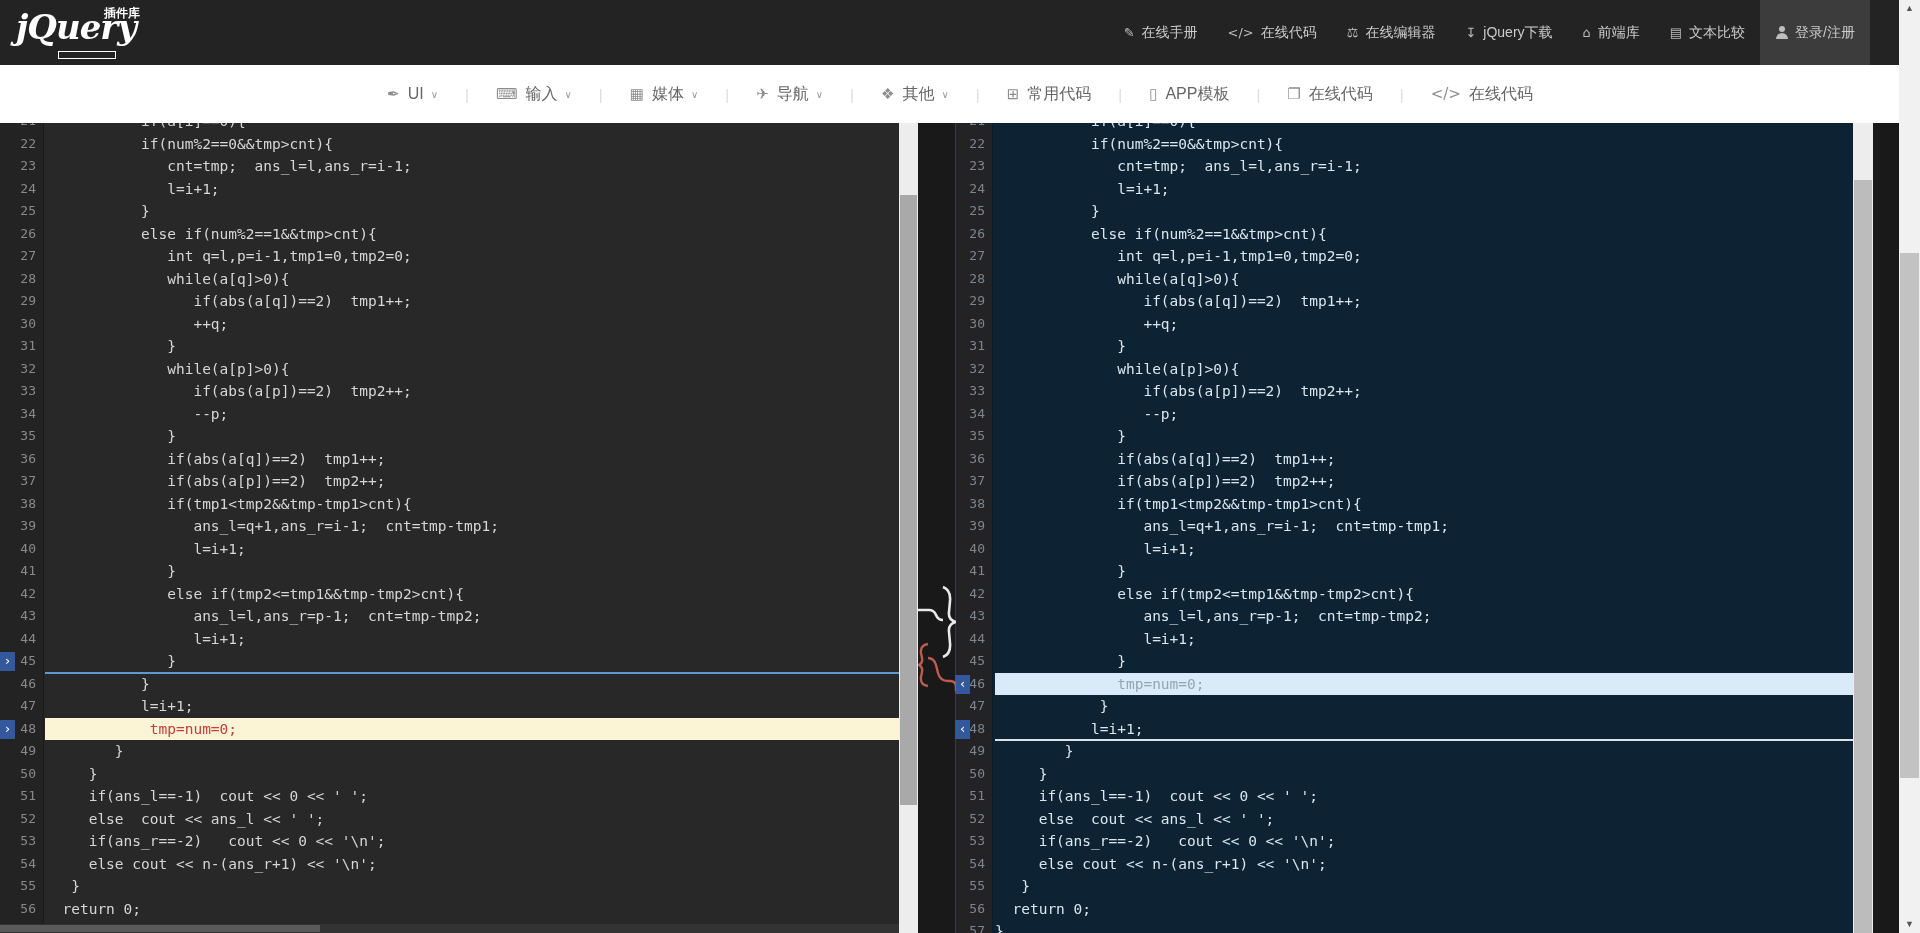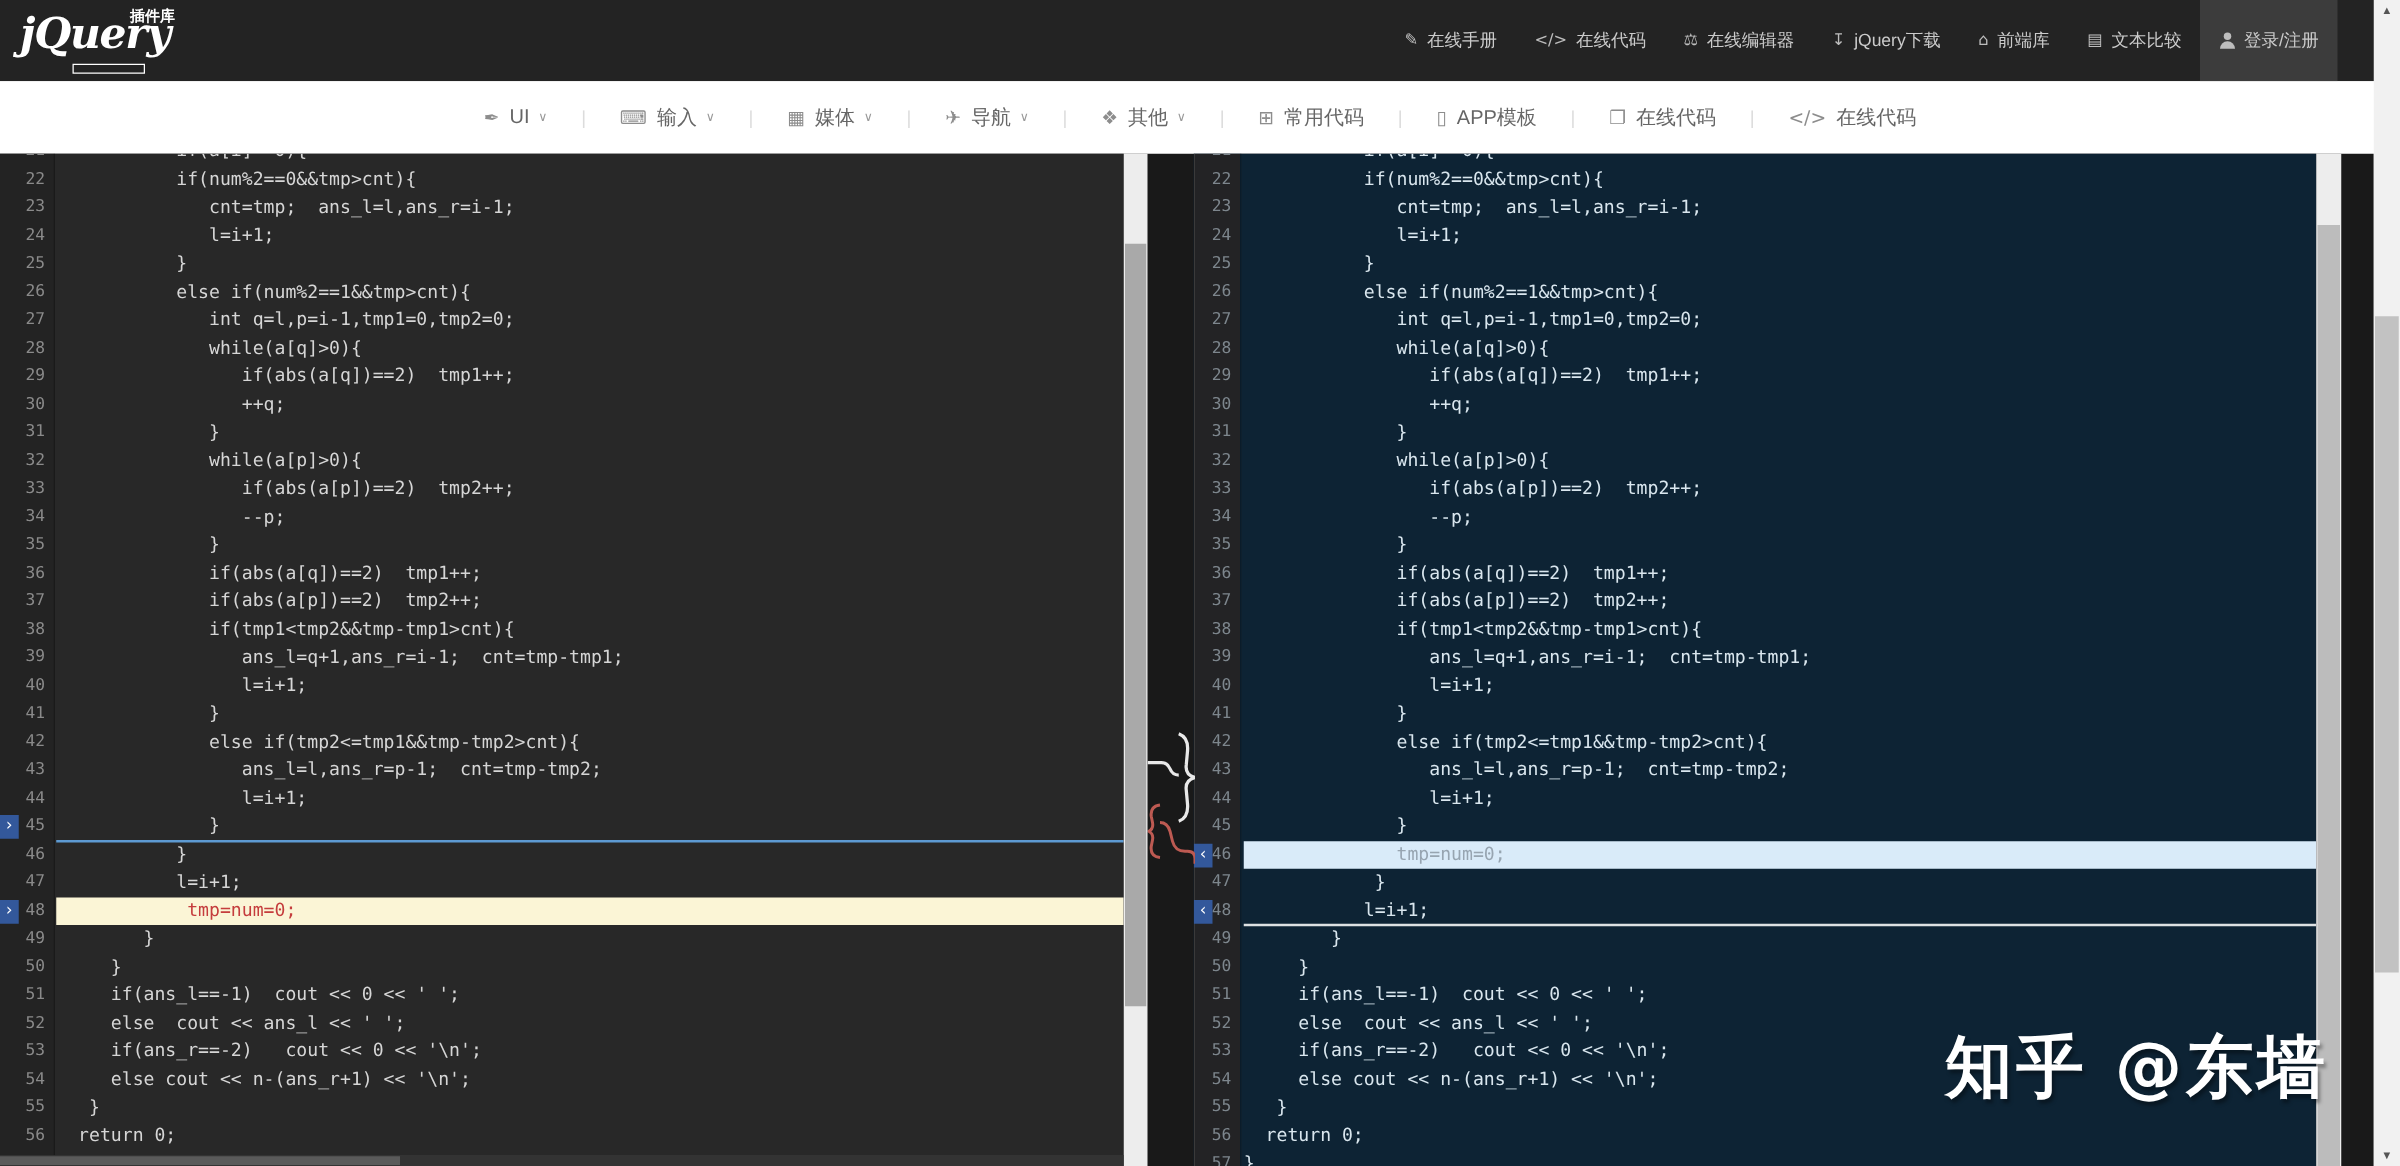--- a/index.html
+++ b/index.html
@@ -378,15 +378,14 @@
     </div>
 
   </div>
 
   <div id="pagebar">
     <div class="arrow" id="pagebar-up">▲</div>
     <div id="pagebar-thumb"></div>
     <div class="arrow" id="pagebar-down">▼</div>
   </div>
 
-  <div id="watermark">知乎 @东墙</div>
 
 </div>
 
 </body></html>

